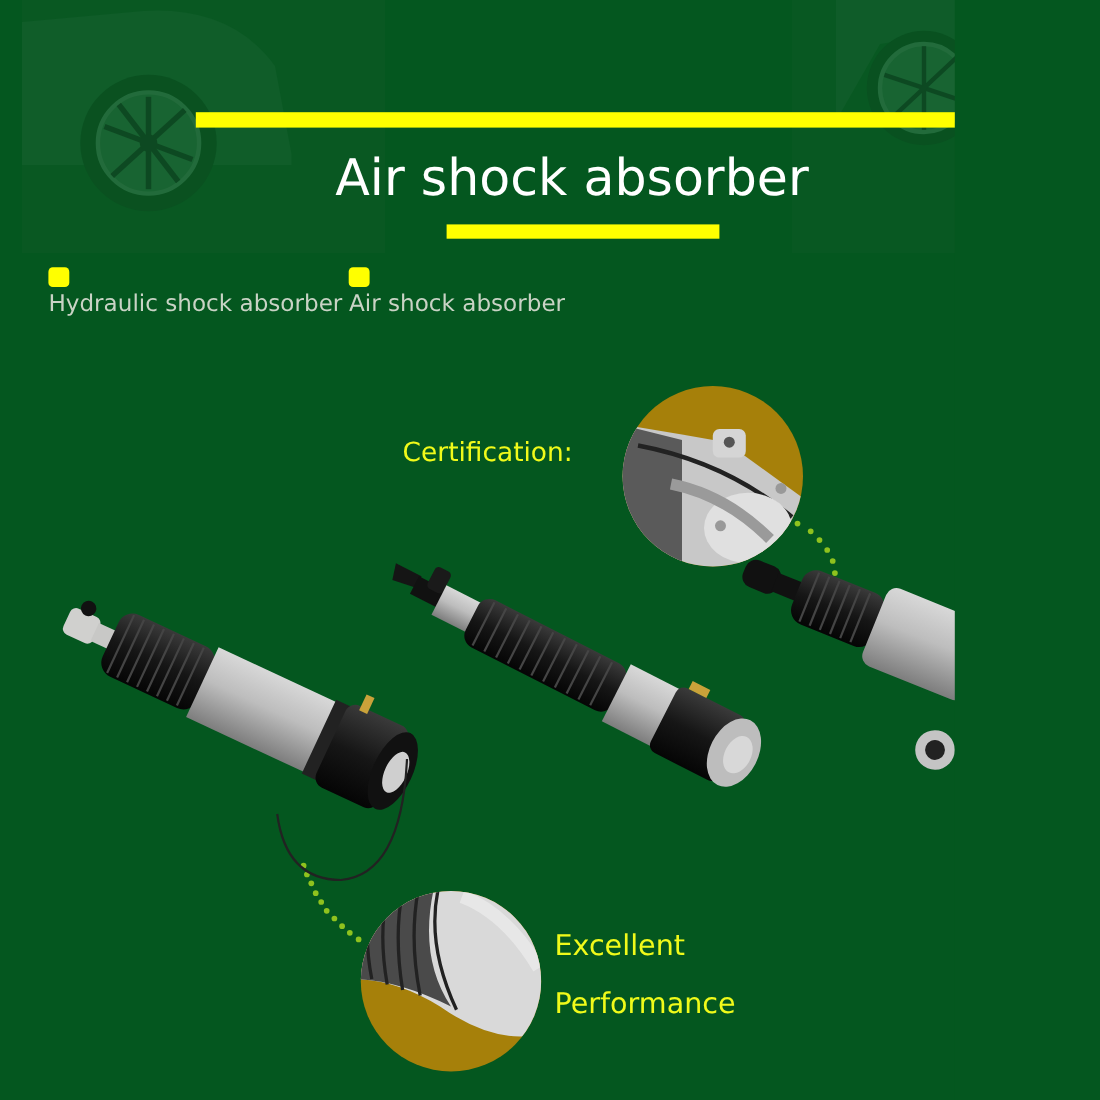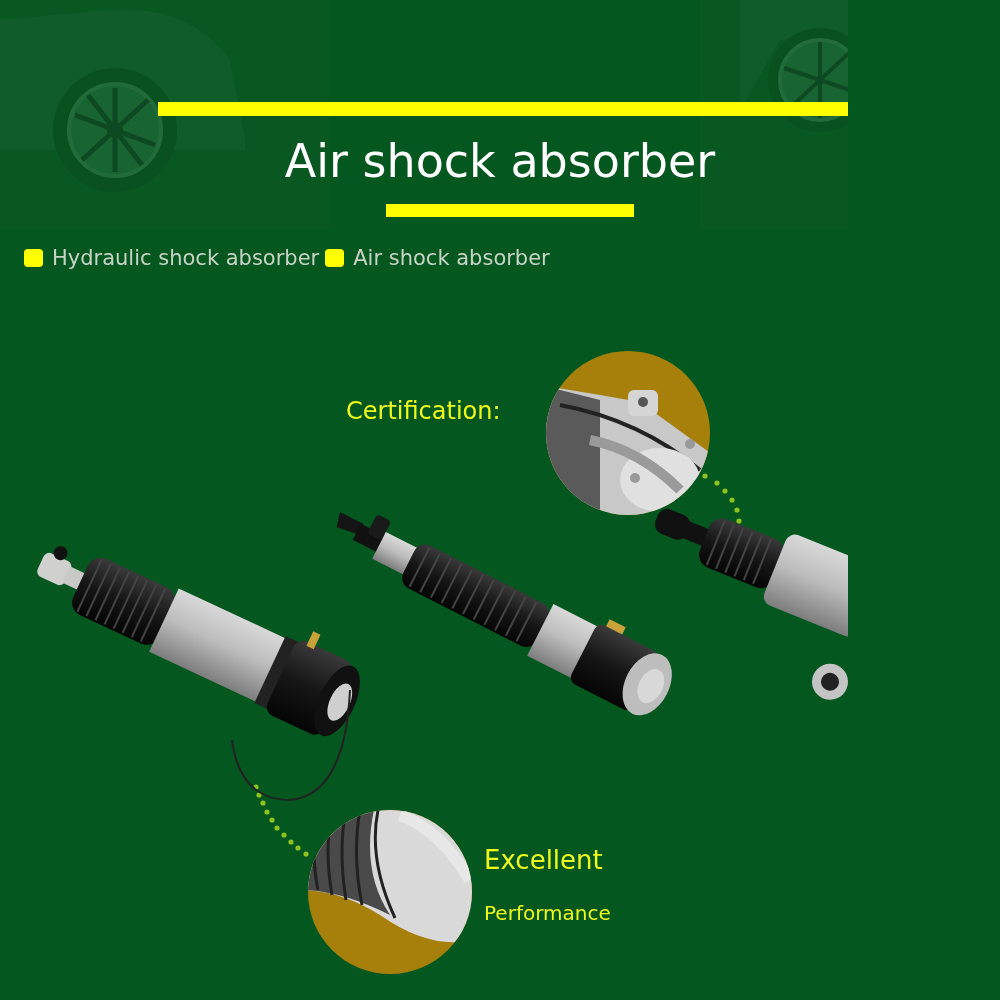--- a/index.html
+++ b/index.html
@@ -2,45 +2,45 @@
 <html><head>
   <meta charset="utf-8">
   <style>
     * { margin: 0; padding: 0; box-sizing: border-box; }
     html, body { width: 1000px; height: 1000px; overflow: hidden; }
     body {
       background: #04571f;
       font-family: "DejaVu Sans", sans-serif;
       position: relative;
     }
-    .stage { position: absolute; inset: 0; width: 848px; height: 1000px; overflow: hidden; background: #04571f; }
+    .stage { position: absolute; inset: 0; width: 848px; height: 1000px; overflow: hidden; background: #04571f; margin-left: 20px; }
 
     
     .car-bg { position: absolute; top: 0; height: 230px; opacity: 0.55; }
     .car-left { left: 0; width: 330px; }
     .car-right { left: 700px; width: 300px; }
 
     .bar-top { position: absolute; left: 158px; top: 102px; width: 698px; height: 14px; background: #ffff00; }
     .title {
       position: absolute; left: 0; width: 1000px; top: 133px;
       text-align: center; color: #ffffff; font-size: 46px; font-weight: normal;
       letter-spacing: 0px; line-height: 56px;
     }
     .bar-bottom { position: absolute; left: 386px; top: 204px; width: 248px; height: 13px; background: #ffff00; }
 
     .types { position: absolute; top: 243px; left: 24px; display: flex; align-items: center; white-space: nowrap; }
-    .type-item { display: flex; align-items: center; margin-right: 6px; }
+    .type-item { display: flex; margin-right: 6px; flex-direction: column; }
     .bullet { width: 19px; height: 18px; background: #ffff00; border-radius: 4px; margin-right: 9px; display: inline-block; }
     .type-label { color: #c9d3c5; font-size: 21px; line-height: 30px; }
 
     .callout-text { position: absolute; color: #f0fa1a; }
     .cert-title { left: 346px; top: 396px; font-size: 24px; line-height: 30px; }
     .cert-value { left: 345px; top: 428px; font-size: 22px; line-height: 30px; }
     .perf1 { left: 484px; top: 844px; font-size: 26px; line-height: 32px; }
-    .perf2 { left: 484px; top: 897px; font-size: 20px; line-height: 32px; }
+    .perf2 { left: 484px; top: 897px; font-size: 26px; line-height: 32px; }
 
     .product { position: absolute; left: 0; top: 0; width: 1000px; height: 1000px; }
   </style>
 </head>
 <body>
 
 <div class="stage">
 
   <svg class="car-bg car-left" viewBox="0 0 330 230">
     <rect x="0" y="0" width="330" height="230" fill="#0e5a25"></rect>

